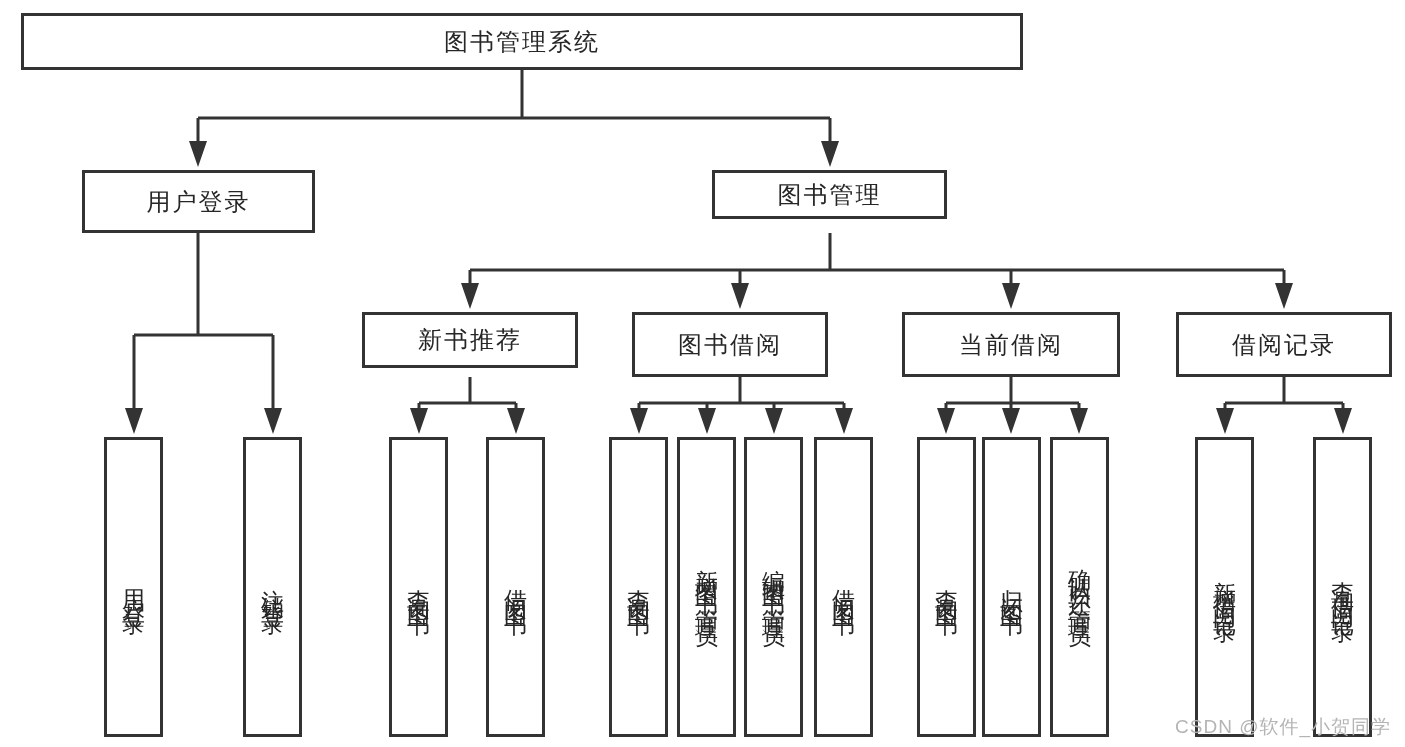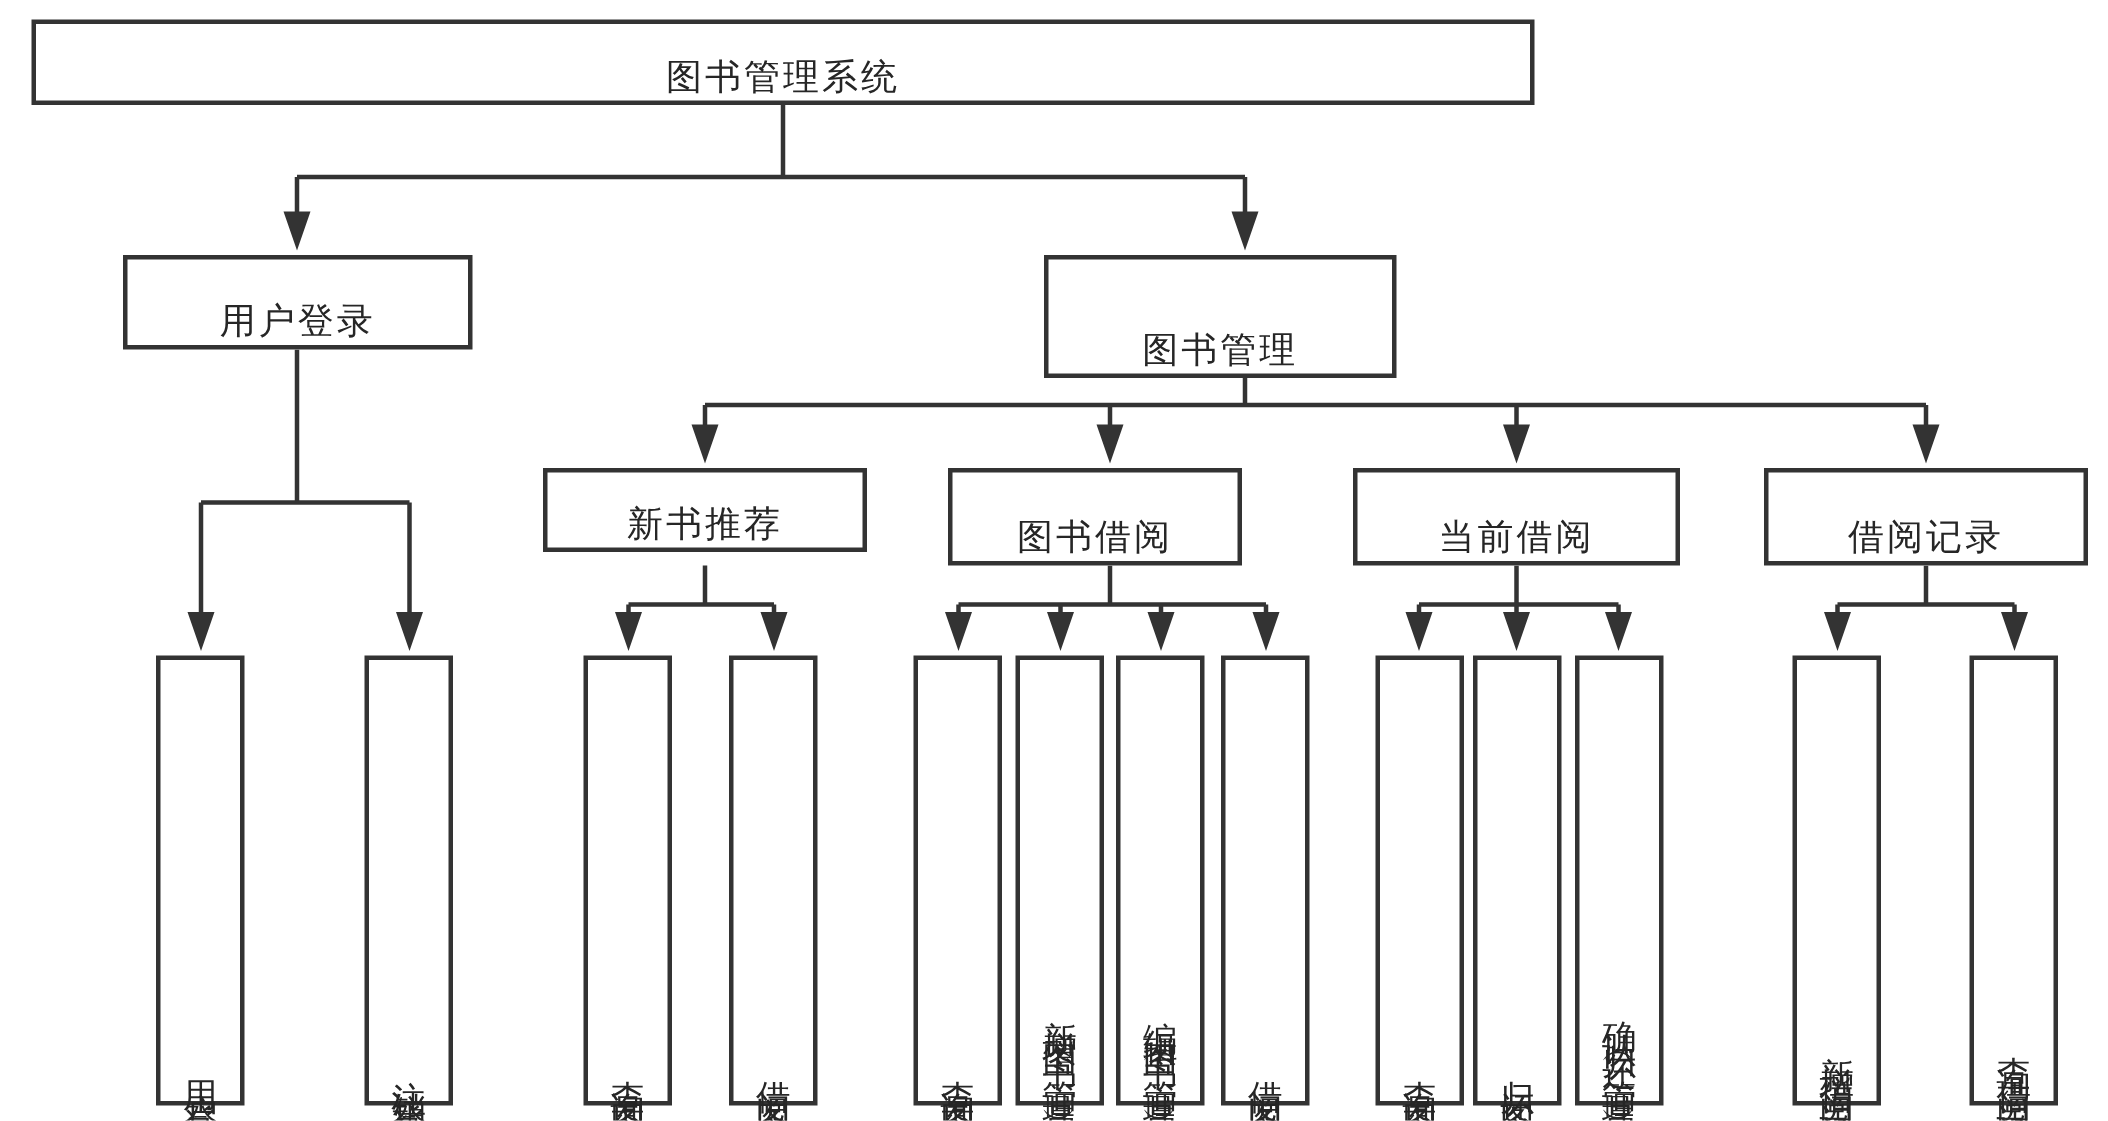--- a/index.html
+++ b/index.html
@@ -21,21 +21,21 @@
   .connectors {
     position: absolute;
     left: 0; top: 0;
     width: 1405px; height: 747px;
   }
   .box {
     position: absolute;
     background: var(--background);
     border: 3px solid var(--line);
     display: flex;
-    align-items: flex-end;
+    align-items: center;
     justify-content: center;
     color: var(--text);
   }
   .h-box span {
     font-size: 24px;
     letter-spacing: 2px;
     white-space: nowrap;
   }
   .v-box span {
     writing-mode: vertical-rl;
@@ -116,21 +116,21 @@
          M1334 408 L1352 408 L1343 434 Z"></path>
   </svg>
 
   <div class="box h-box" style="left:21px;top:13px;width:1002px;height:57px;">
     <span>图书管理系统</span>
   </div>
 
   <div class="box h-box" style="left:82px;top:170px;width:233px;height:63px;">
     <span>用户登录</span>
   </div>
-  <div class="box h-box" style="left:696px;top:170px;width:235px;height:82px;">
+  <div class="box h-box" style="left:712px;top:170px;width:235px;height:49px;">
     <span>图书管理</span>
   </div>
 
   <div class="box h-box" style="left:362px;top:312px;width:216px;height:56px;">
     <span>新书推荐</span>
   </div>
   <div class="box h-box" style="left:632px;top:312px;width:196px;height:65px;">
     <span>图书借阅</span>
   </div>
   <div class="box h-box" style="left:902px;top:312px;width:218px;height:65px;">
@@ -177,14 +177,15 @@
     <span>确认归还（管理员）</span>
   </div>
 
   <div class="box v-box" style="left:1195px;top:437px;width:59px;height:300px;">
     <span>新增借阅记录</span>
   </div>
   <div class="box v-box" style="left:1313px;top:437px;width:59px;height:300px;">
     <span>查询借阅记录</span>
   </div>
 
+  <div class="watermark">CSDN @软件_小贺同学</div>
 
 </div>
 
 </body></html>

